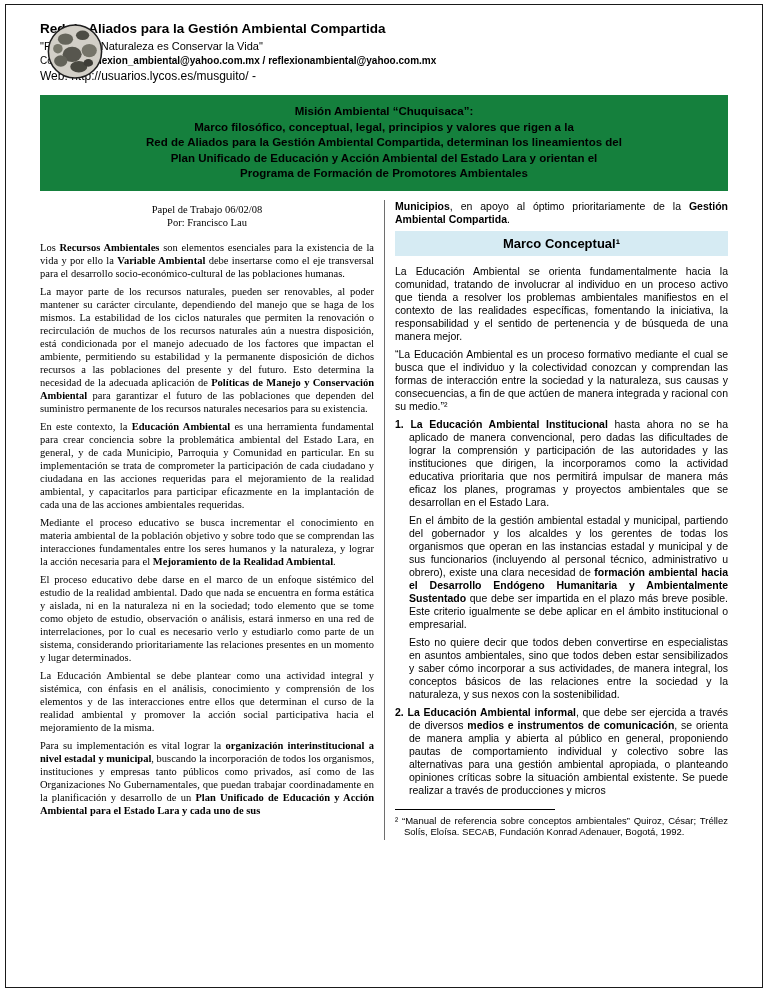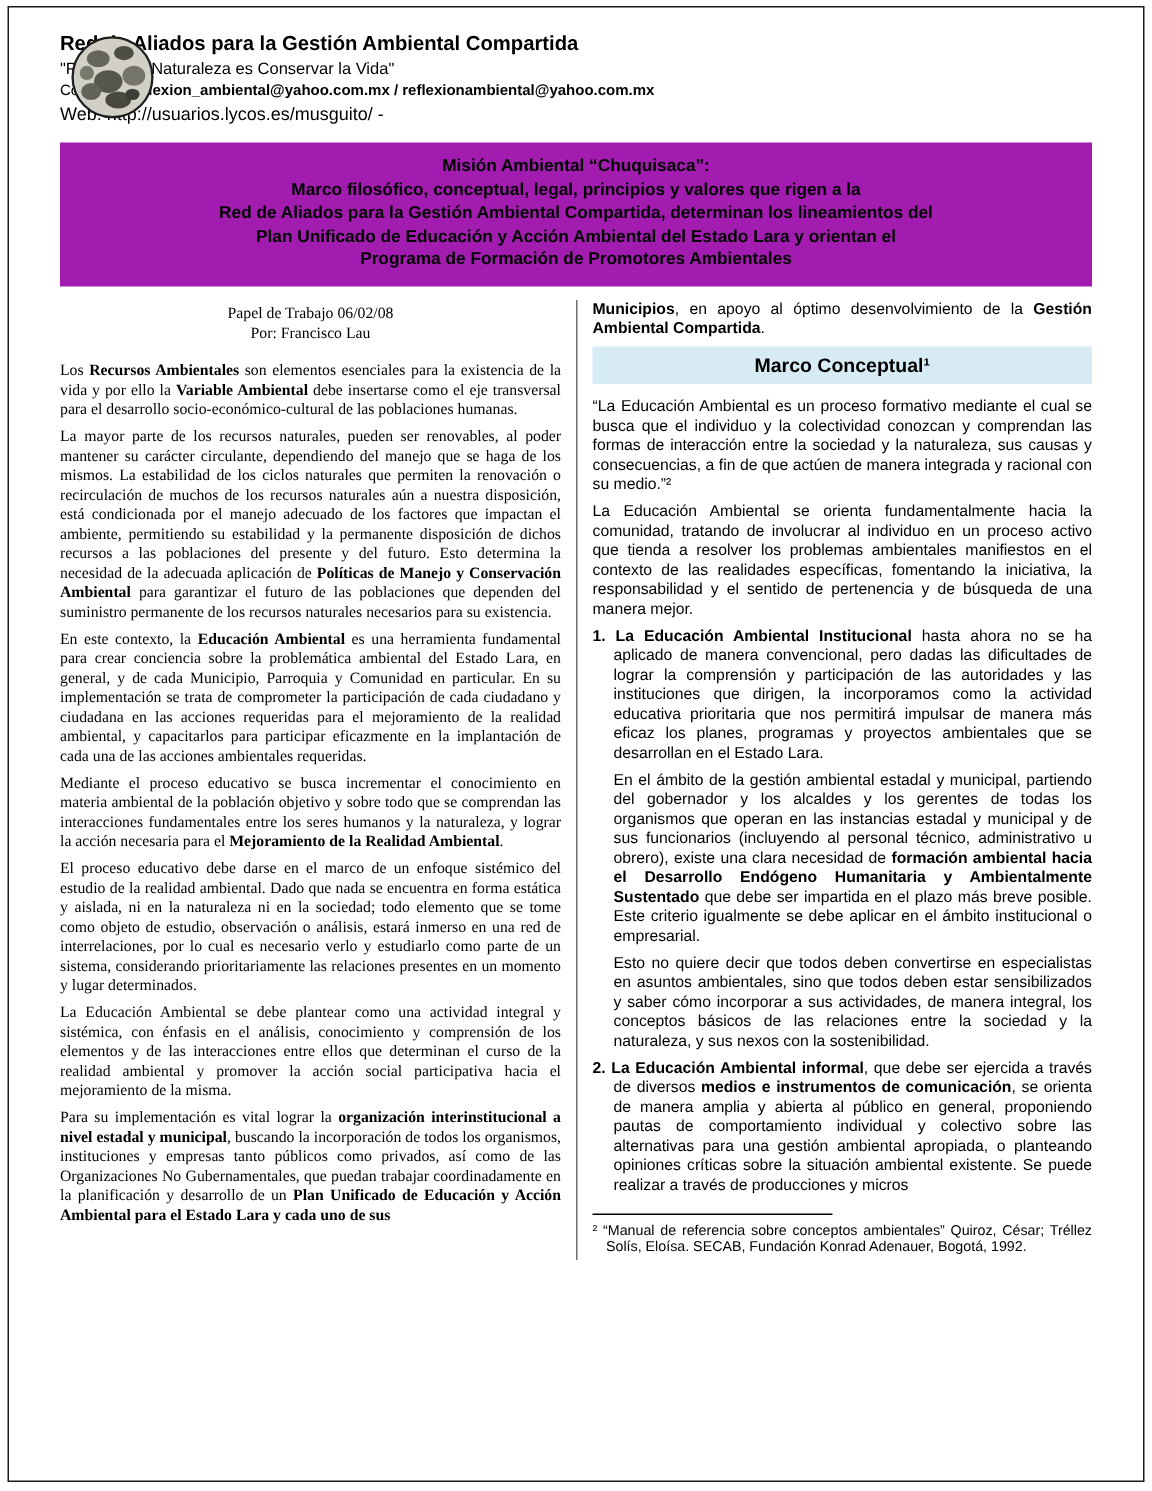--- a/index.html
+++ b/index.html
@@ -25,21 +25,21 @@
   .doc-header { position: relative; text-align: left; }
   .logo { position: absolute; left: 6px; top: 2px; width: 58px; height: 57px; }
   .doc-title { font-size: 13.5px; font-weight: bold; margin: 2px 0 4px 0; }
   .motto { font-size: 11px; margin-bottom: 3px; }
   .contact { font-size: 10px; margin-bottom: 3px; }
   .web { font-size: 12px; margin-bottom: 2px; }
   .address { font-size: 10px; margin-bottom: 2px; }
 
   
   .mission {
-    background: #a21caf;
+    background: #15803d;
     margin-top: 12px;
     padding: 9px 26px;
     text-align: center;
     font-weight: bold;
     font-size: 11.5px;
     line-height: 15.5px;
   }
 
   
   .columns { display: flex; margin-top: 9px; align-items: stretch; }
@@ -131,26 +131,26 @@
           <p class="para"><span>En este contexto, la </span><span class="b">Educación Ambiental</span><span> es una herramienta fundamental para crear conciencia sobre la problemática ambiental del Estado Lara, en general, y de cada Municipio, Parroquia y Comunidad en particular. En su implementación se trata de comprometer la participación de cada ciudadano y ciudadana en las acciones requeridas para el mejoramiento de la realidad ambiental, y capacitarlos para participar eficazmente en la implantación de cada una de las acciones ambientales requeridas.</span></p>
           <p class="para"><span>Mediante el proceso educativo se busca incrementar el conocimiento en materia ambiental de la población objetivo y sobre todo que se comprendan las interacciones fundamentales entre los seres humanos y la naturaleza, y lograr la acción necesaria para el </span><span class="b">Mejoramiento de la Realidad Ambiental</span><span>.</span></p>
           <p class="para"><span>El proceso educativo debe darse en el marco de un enfoque sistémico del estudio de la realidad ambiental. Dado que nada se encuentra en forma estática y aislada, ni en la naturaleza ni en la sociedad; todo elemento que se tome como objeto de estudio, observación o análisis, estará inmerso en una red de interrelaciones, por lo cual es necesario verlo y estudiarlo como parte de un sistema, considerando prioritariamente las relaciones presentes en un momento y lugar determinados.</span></p>
           <p class="para"><span>La Educación Ambiental se debe plantear como una actividad integral y sistémica, con énfasis en el análisis, conocimiento y comprensión de los elementos y de las interacciones entre ellos que determinan el curso de la realidad ambiental y promover la acción social participativa hacia el mejoramiento de la misma.</span></p>
           <p class="para"><span>Para su implementación es vital lograr la </span><span class="b">organización interinstitucional a nivel estadal y municipal</span><span>, buscando la incorporación de todos los organismos, instituciones y empresas tanto públicos como privados, así como de las Organizaciones No Gubernamentales, que puedan trabajar coordinadamente en la planificación y desarrollo de un </span><span class="b">Plan Unificado de Educación y Acción Ambiental para el Estado Lara y cada uno de sus</span></p>
         </div>
     </div>
 
     <div class="col right">
       <div>
-          <p class="para"><span class="b">Municipios</span><span>, en apoyo al óptimo desenvolvimiento de la </span><span class="b">Gestión Ambiental Compartida</span><span>.</span></p>
+          <p class="para"><span class="b">Municipios</span><span>, en apoyo al óptimo prioritariamente de la </span><span class="b">Gestión Ambiental Compartida</span><span>.</span></p>
         </div>
       <h2 class="section-header">Marco Conceptual¹</h2>
       <div>
+          <p class="para"><span>La Educación Ambiental se orienta fundamentalmente hacia la comunidad, tratando de involucrar al individuo en un proceso activo que tienda a resolver los problemas ambientales manifiestos en el contexto de las realidades específicas, fomentando la iniciativa, la responsabilidad y el sentido de pertenencia y de búsqueda de una manera mejor.</span></p>
           <p class="para"><span>“La Educación Ambiental es un proceso formativo mediante el cual se busca que el individuo y la colectividad conozcan y comprendan las formas de interacción entre la sociedad y la naturaleza, sus causas y consecuencias, a fin de que actúen de manera integrada y racional con su medio.”²</span></p>
-          <p class="para"><span>La Educación Ambiental se orienta fundamentalmente hacia la comunidad, tratando de involucrar al individuo en un proceso activo que tienda a resolver los problemas ambientales manifiestos en el contexto de las realidades específicas, fomentando la iniciativa, la responsabilidad y el sentido de pertenencia y de búsqueda de una manera mejor.</span></p>
           <p class="para list"><span class="b">1. La Educación Ambiental Institucional</span><span> hasta ahora no se ha aplicado de manera convencional, pero dadas las dificultades de lograr la comprensión y participación de las autoridades y las instituciones que dirigen, la incorporamos como la actividad educativa prioritaria que nos permitirá impulsar de manera más eficaz los planes, programas y proyectos ambientales que se desarrollan en el Estado Lara.</span></p>
           <p class="para sub"><span>En el ámbito de la gestión ambiental estadal y municipal, partiendo del gobernador y los alcaldes y los gerentes de todas los organismos que operan en las instancias estadal y municipal y de sus funcionarios (incluyendo al personal técnico, administrativo u obrero), existe una clara necesidad de </span><span class="b">formación ambiental hacia el Desarrollo Endógeno Humanitaria y Ambientalmente Sustentado</span><span> que debe ser impartida en el plazo más breve posible. Este criterio igualmente se debe aplicar en el ámbito institucional o empresarial.</span></p>
           <p class="para sub"><span>Esto no quiere decir que todos deben convertirse en especialistas en asuntos ambientales, sino que todos deben estar sensibilizados y saber cómo incorporar a sus actividades, de manera integral, los conceptos básicos de las relaciones entre la sociedad y la naturaleza, y sus nexos con la sostenibilidad.</span></p>
           <p class="para list"><span class="b">2. La Educación Ambiental informal</span><span>, que debe ser ejercida a través de diversos </span><span class="b">medios e instrumentos de comunicación</span><span>, se orienta de manera amplia y abierta al público en general, proponiendo pautas de comportamiento individual y colectivo sobre las alternativas para una gestión ambiental apropiada, o planteando opiniones críticas sobre la situación ambiental existente. Se puede realizar a través de producciones y micros</span></p>
         </div>
       <div class="footnotes">
         <hr class="footnote-rule">
         <div>
             <p class="para footnote"><span>² “Manual de referencia sobre conceptos ambientales” Quiroz, César; Tréllez Solís, Eloísa. SECAB, Fundación Konrad Adenauer, Bogotá, 1992.</span></p>
           </div>

